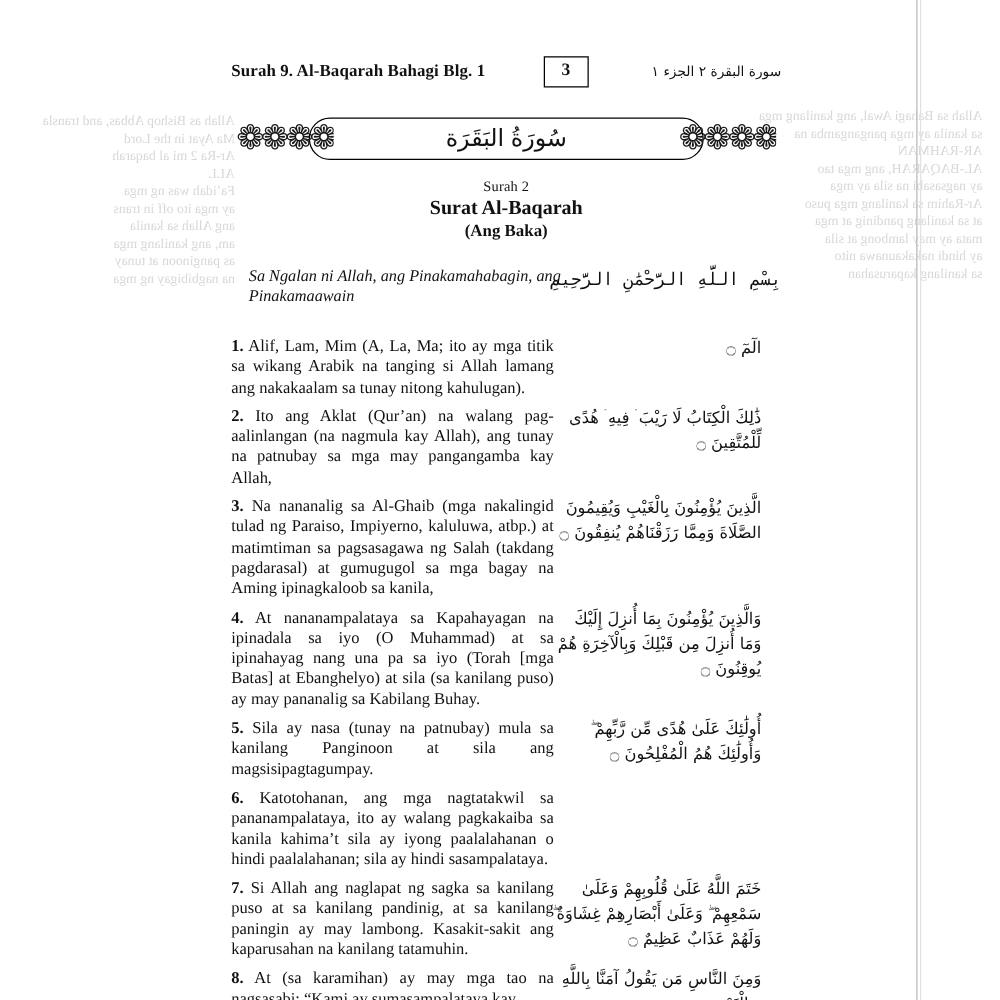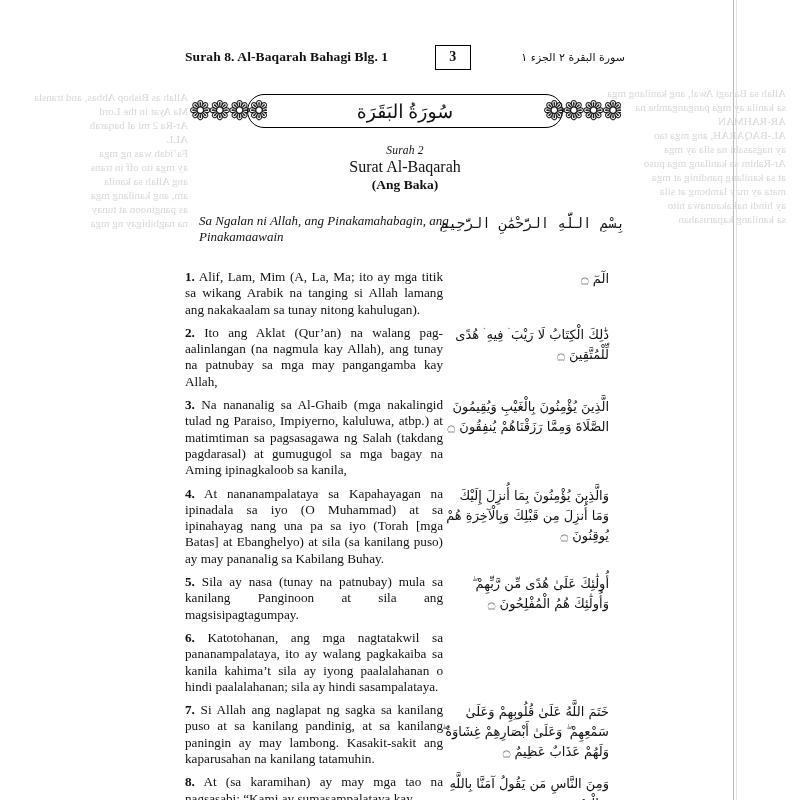--- a/index.html
+++ b/index.html
@@ -123,37 +123,36 @@
     line-height: 38px;
     letter-spacing: -3px;
     white-space: nowrap;
     font-family: "DejaVu Sans", sans-serif;
   }
   .banner-orn.left { left: 4px; text-align: left; }
   .banner-orn.right { right: 4px; text-align: right; }
   .banner-title {
     position: relative;
     z-index: 2;
-    font-family: Liberation Serif, serif;
+    font-family: Liberation Sans, sans-serif;
     font-size: 19px;
     direction: rtl;
   }
 
   
   .surah-num {
     text-align: center;
     font-size: 11.5px;
     margin-top: 12px;
     letter-spacing: .2px;
-    font-style: italic;
   }
   .surah-name {
     text-align: center;
     font-size: 16px;
-    font-weight: normal;
+    font-weight: bold;
     margin-top: 2px;
   }
   .surah-sub {
     text-align: center;
     font-size: 13.5px;
     font-weight: bold;
     margin-top: 1px;
   }
 
   
@@ -237,21 +236,21 @@
 mata ay may lambong at sila
 ay hindi nakakaunawa nito
 sa kanilang kaparusahan</div>
 
   <div class="gutter"></div>
   <div class="gutter2"></div>
 
   <div class="content">
 
     <div class="header">
-      <div class="header-left">Surah 8. Al-Baqarah   Bahagi Blg. 1</div>
+      <div class="header-left">Surah 9. Al-Baqarah   Bahagi Blg. 1</div>
       <div class="header-pagebox">3</div>
       <div class="header-right">سورة البقرة ٢    الجزء ١</div>
     </div>
 
     <div class="banner">
       <div class="banner-frame"></div>
       <div class="banner-orn left">❁❁❁❁❁❁</div>
       <div class="banner-orn right">❁❁❁❁❁❁</div>
       <div class="banner-title">سُورَةُ البَقَرَة</div>
     </div>

